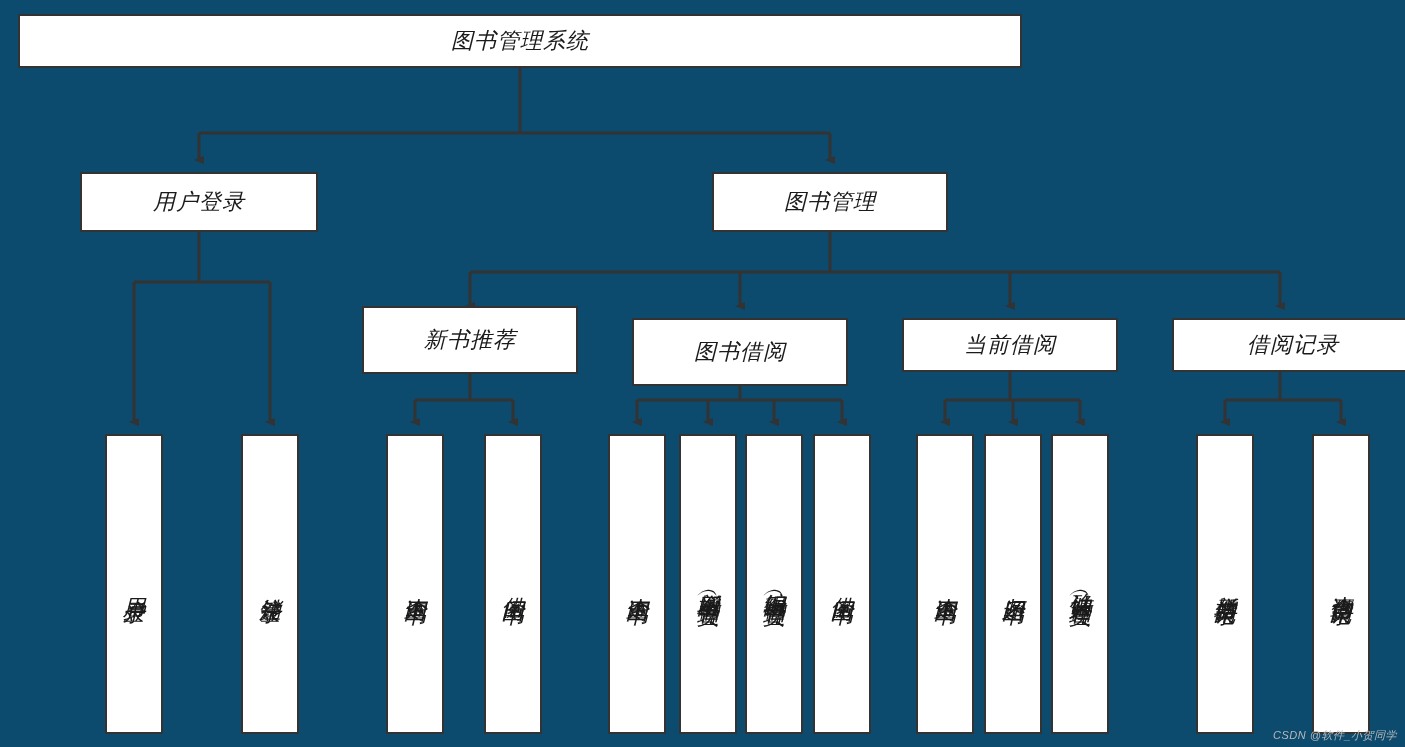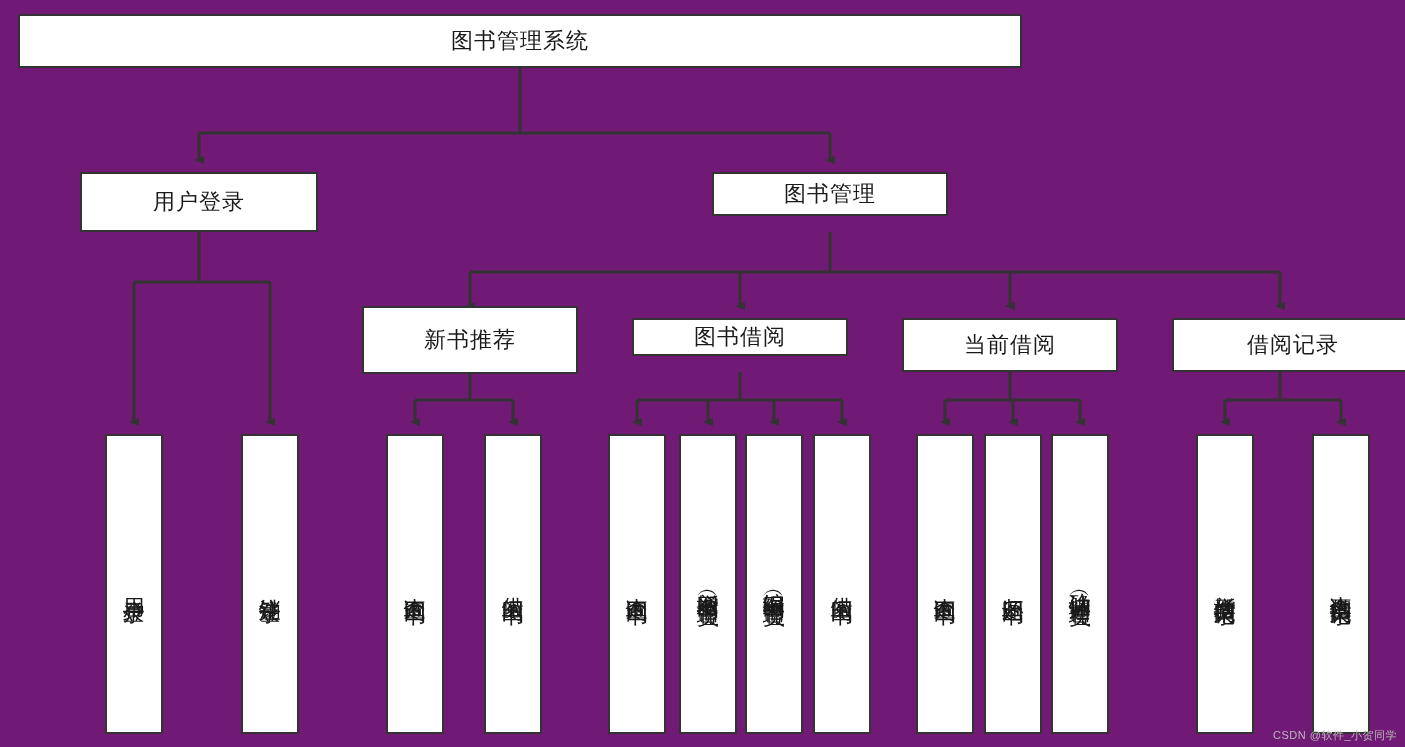--- a/index.html
+++ b/index.html
@@ -63,21 +63,21 @@
     bottom: 4px;
     font-size: 11px;
     color: #b9b9b9;
     letter-spacing: 0.5px;
     white-space: nowrap;
   }
 </style>
 </head>
 <body>
 
-<div id="canvas" style="background: #701a75;">
+<div id="canvas" style="background: #0c4a6e; font-style: italic;">
 
   <svg class="connectors" viewBox="0 0 1405 747" xmlns="http://www.w3.org/2000/svg">
     <defs>
       <marker id="arrow" markerWidth="10" markerHeight="10" refX="5" refY="5" orient="auto" markerUnits="userSpaceOnUse">
         <path d="M1,0 L9,0 L5,10 z" fill="#333333"></path>
       </marker>
     </defs>
     <g stroke="#333333" stroke-width="3" fill="none">
 
       <path d="M520,68 L520,133"></path>
@@ -118,24 +118,24 @@
       <path d="M1280,372 L1280,400"></path>
       <path d="M1225,400 L1341,400"></path>
       <path d="M1225,400 L1225,422" marker-end="url(#arrow)"></path>
       <path d="M1341,400 L1341,422" marker-end="url(#arrow)"></path>
     </g>
   </svg>
 
   <div class="node horizontal node-root" id="node-root" style="left: 18px; top: 14px; width: 1004px; height: 54px;">图书管理系统</div>
 
   <div class="node horizontal" id="node-user-login" style="left: 80px; top: 172px; width: 238px; height: 60px;">用户登录</div>
-  <div class="node horizontal" id="node-book-manage" style="left: 712px; top: 172px; width: 236px; height: 44px;">图书管理</div>
+  <div class="node horizontal" id="node-book-manage" style="left: 712px; top: 172px; width: 236px; height: 60px;">图书管理</div>
 
   <div class="node horizontal" id="node-new-book-recommend" style="left: 362px; top: 306px; width: 216px; height: 68px;">新书推荐</div>
-  <div class="node horizontal" id="node-book-borrow" style="left: 632px; top: 318px; width: 216px; height: 38px;">图书借阅</div>
+  <div class="node horizontal" id="node-book-borrow" style="left: 632px; top: 318px; width: 216px; height: 68px;">图书借阅</div>
   <div class="node horizontal" id="node-current-borrow" style="left: 902px; top: 318px; width: 216px; height: 54px;">当前借阅</div>
   <div class="node horizontal" id="node-borrow-record" style="left: 1172px; top: 318px; width: 242px; height: 54px;">借阅记录</div>
 
   <div class="node vertical" id="leaf-0" style="left: 105px; top: 434px; width: 58px; height: 300px;">
     <span class="vlabel">用户登录</span>
   </div>
   <div class="node vertical" id="leaf-1" style="left: 241px; top: 434px; width: 58px; height: 300px;">
     <span class="vlabel">注销登录</span>
   </div>
   <div class="node vertical" id="leaf-2" style="left: 386px; top: 434px; width: 58px; height: 300px;">

